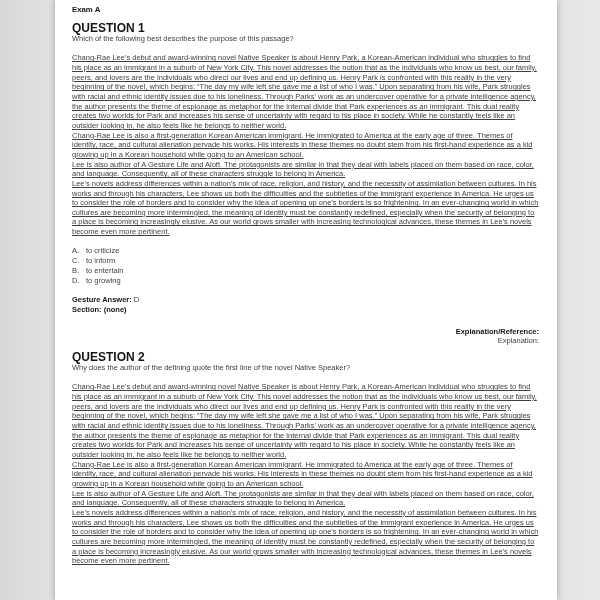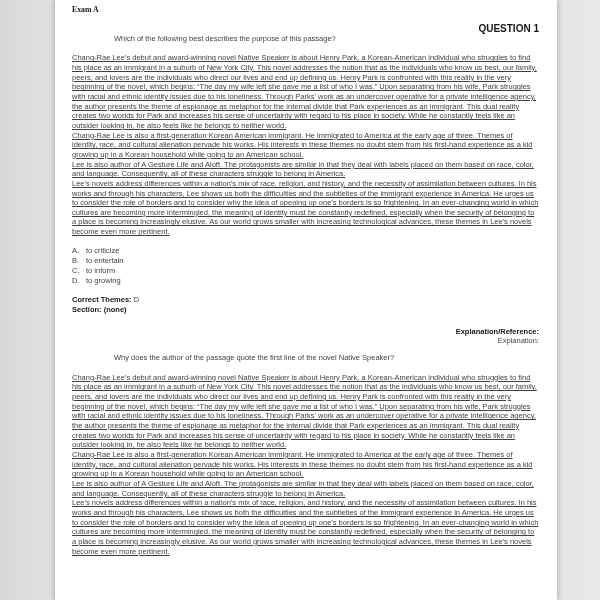--- a/index.html
+++ b/index.html
@@ -28,30 +28,27 @@
     color: #3f3f3f;
   }
   .bold {
     font-weight: bold;
     color: #161616;
   }
   .exam-title {
     font-size: 7.8px;
     line-height: 10px;
     margin-bottom: 9px;
-    font-family: Liberation Serif, serif;
   }
   .q-heading {
-    font-size: 10px;
+    font-size: 12px;
     line-height: 9.65px;
-    text-align: right;
   }
   .q-question {
     margin-bottom: 10px;
-    margin-left: 42px;
   }
   .passage { margin-bottom: 9px; }
   .passage p { margin: 0; padding: 0; text-decoration: underline; }
   .options { margin-bottom: 10px; }
   .opt { line-height: 9.9px; }
   .opt .letter {
     display: inline-block;
     width: 14px;
   }
   .answer-meta { margin-bottom: 12px; }
@@ -76,46 +73,47 @@
       <p>Chang-Rae Lee is also a first-generation Korean American immigrant. He immigrated to America at the early age of three. Themes of identity, race, and cultural alienation pervade his works. His interests in these themes no doubt stem from his first-hand experience as a kid growing up in a Korean household while going to an American school.</p>
       <p>Lee is also author of A Gesture Life and Aloft. The protagonists are similar in that they deal with labels placed on them based on race, color, and language. Consequently, all of these characters struggle to belong in America.</p>
       <p>Lee's novels address differences within a nation's mix of race, religion, and history, and the necessity of assimilation between cultures. In his works and through his characters, Lee shows us both the difficulties and the subtleties of the immigrant experience in America. He urges us to consider the role of borders and to consider why the idea of opening up one's borders is so frightening. In an ever-changing world in which cultures are becoming more intermingled, the meaning of identity must be constantly redefined, especially when the security of belonging to a place is becoming increasingly elusive. As our world grows smaller with increasing technological advances, these themes in Lee's novels become even more pertinent.</p>
     </div>
 
     <div class="options">
       <div class="opt">
         <span class="letter">A.</span><span>to criticize</span>
       </div>
       <div class="opt">
-        <span class="letter">B.</span><span>to entertain</span>
+        <span class="letter">C.</span><span>to inform</span>
       </div>
       <div class="opt">
-        <span class="letter">C.</span><span>to inform</span>
+        <span class="letter">B.</span><span>to entertain</span>
       </div>
       <div class="opt">
         <span class="letter">D.</span><span>to growing</span>
       </div>
     </div>
 
     <div class="answer-meta">
       <div>
-        <span class="bold">Correct Themes:</span>
+        <span class="bold">Gesture Answer:</span>
         <span>D</span>
       </div>
       <div class="bold">Section: (none)</div>
     </div>
 
     <div class="explanation-ref">
       <div class="bold">Explanation/Reference:</div>
       <div>Explanation:</div>
     </div>
   </section>
 
   <section class="q2-block">
-    <div class="q-question">Why does the author of the passage quote the first line of the novel Native Speaker?</div>
+    <div class="q-heading bold">QUESTION 2</div>
+    <div class="q-question">Why does the author of the defining quote the first line of the novel Native Speaker?</div>
 
     <div class="passage">
       <p>Chang-Rae Lee's debut and award-winning novel Native Speaker is about Henry Park, a Korean-American individual who struggles to find his place as an immigrant in a suburb of New York City. This novel addresses the notion that as the individuals who know us best, our family, peers, and lovers are the individuals who direct our lives and end up defining us. Henry Park is confronted with this reality in the very beginning of the novel, which begins: “The day my wife left she gave me a list of who I was.” Upon separating from his wife, Park struggles with racial and ethnic identity issues due to his loneliness. Through Parks' work as an undercover operative for a private intelligence agency, the author presents the theme of espionage as metaphor for the internal divide that Park experiences as an immigrant. This dual reality creates two worlds for Park and increases his sense of uncertainty with regard to his place in society. While he constantly feels like an outsider looking in, he also feels like he belongs to neither world.</p>
       <p>Chang-Rae Lee is also a first-generation Korean American immigrant. He immigrated to America at the early age of three. Themes of identity, race, and cultural alienation pervade his works. His interests in these themes no doubt stem from his first-hand experience as a kid growing up in a Korean household while going to an American school.</p>
       <p>Lee is also author of A Gesture Life and Aloft. The protagonists are similar in that they deal with labels placed on them based on race, color, and language. Consequently, all of these characters struggle to belong in America.</p>
       <p>Lee's novels address differences within a nation's mix of race, religion, and history, and the necessity of assimilation between cultures. In his works and through his characters, Lee shows us both the difficulties and the subtleties of the immigrant experience in America. He urges us to consider the role of borders and to consider why the idea of opening up one's borders is so frightening. In an ever-changing world in which cultures are becoming more intermingled, the meaning of identity must be constantly redefined, especially when the security of belonging to a place is becoming increasingly elusive. As our world grows smaller with increasing technological advances, these themes in Lee's novels become even more pertinent.</p>
     </div>
   </section>
 
 </div>

